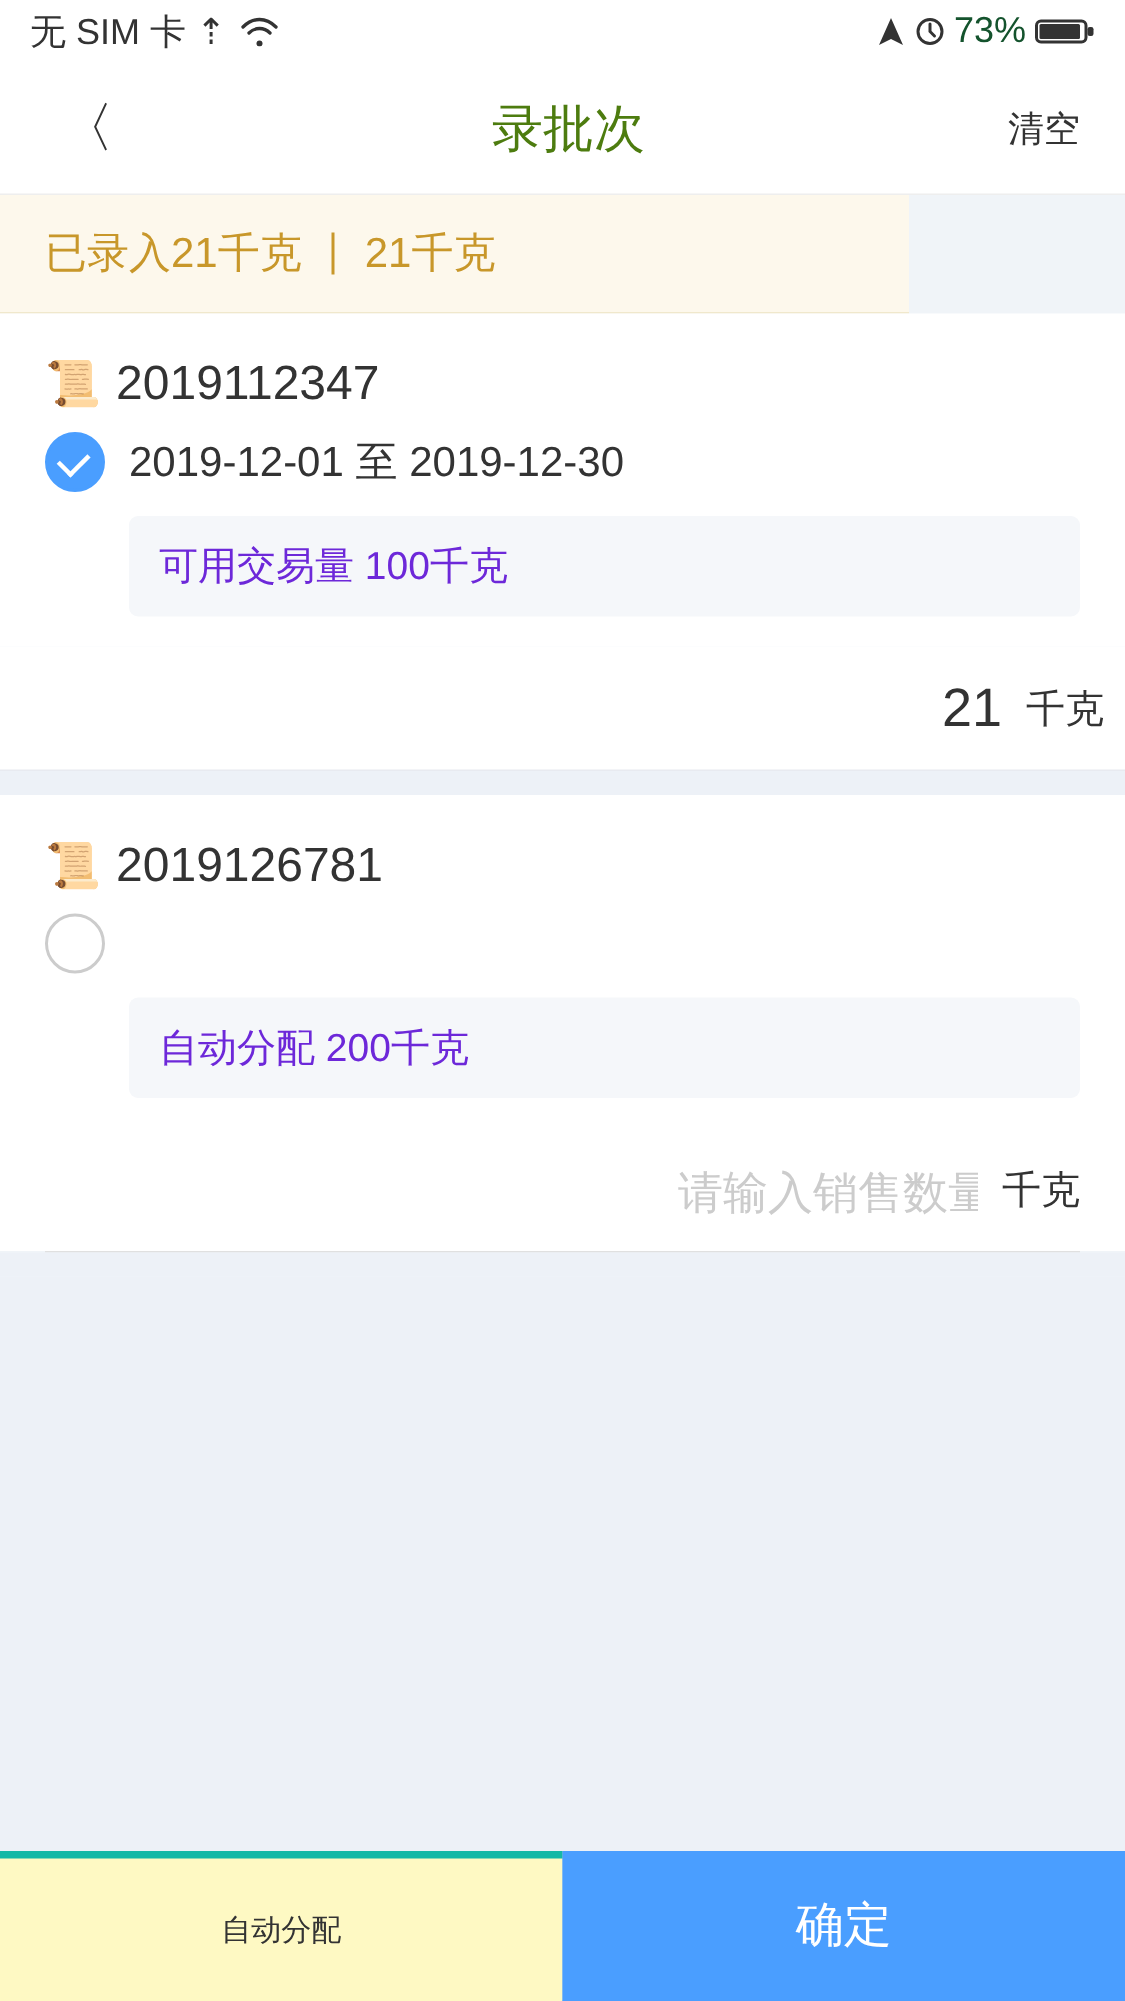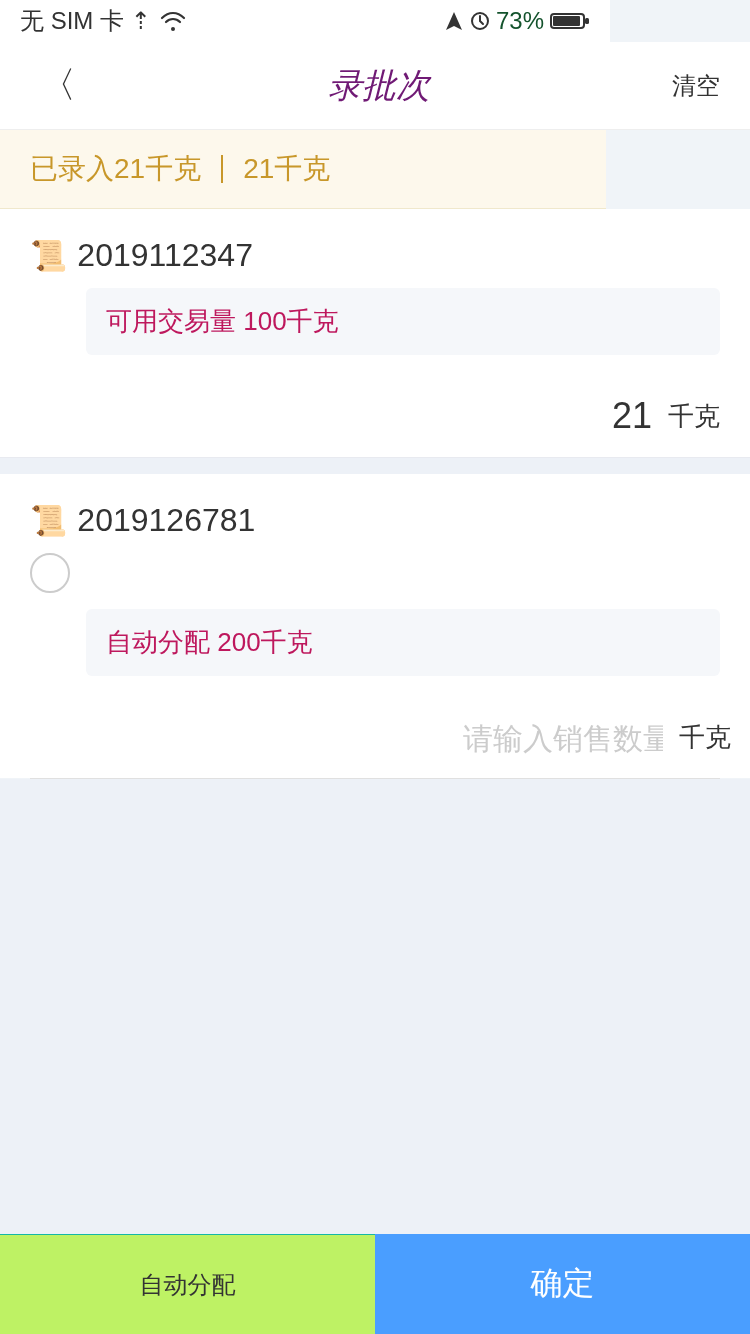--- a/index.html
+++ b/index.html
@@ -7,21 +7,21 @@
     body {
       width: 750px;
       min-height: 1334px;
       font-family: -apple-system, "PingFang SC", "Helvetica Neue", Arial, sans-serif;
       background: #f0f4f8;
       overflow-x: hidden;
     }
 
     
     .status-bar {
-      width: 610px;
+      width: 750px;
       height: 42px;
       background: #fff;
       display: flex;
       align-items: center;
       justify-content: space-between;
       padding: 0 20px;
       font-size: 26px;
     }
     .status-left {
       display: flex;
@@ -56,22 +56,21 @@
     }
     .nav-back {
       font-size: 36px;
       color: #333;
       cursor: pointer;
       padding: 10px;
     }
     .nav-title {
       font-size: 34px;
       font-weight: 500;
-      color: #701a75;
-      font-style: italic;
+      color: #4d7c0f;
     }
     .nav-clear {
       font-size: 24px;
       color: #333;
       cursor: pointer;
     }
 
     
     .info-banner {
       width: 606px;
@@ -148,29 +147,29 @@
     }
     .batch-quantity-box {
       background: #f5f7fa;
       border-radius: 6px;
       padding: 16px 20px;
       margin-bottom: 20px;
       margin-left: 56px;
     }
     .batch-quantity-text {
       font-size: 26px;
-      color: #be185d;
+      color: #6d28d9;
     }
 
     
     .input-row {
       display: flex;
       align-items: center;
       justify-content: flex-end;
-      padding: 20px 30px;
+      padding: 20px 14px;
       border-bottom: 1px solid #e8eaf0;
       background: #fff;
       gap: 16px;
     }
     .qty-input {
       border: none;
       outline: none;
       font-size: 36px;
       color: #333;
       text-align: right;
@@ -213,26 +212,26 @@
     
     .bottom-buttons {
       position: fixed;
       bottom: 0;
       width: 750px;
       height: 100px;
       display: flex;
     }
     .btn-auto {
       flex: 1;
-      background: #bef264;
+      background: #fef9c3;
       border: none;
-      font-size: 24px;
+      font-size: 20px;
       color: #333;
       cursor: pointer;
-      border-top: 1px solid #14b8a6;
+      border-top: 5px solid #14b8a6;
       display: flex;
       align-items: center;
       justify-content: center;
     }
     .btn-confirm {
       flex: 1;
       background: #4a9eff;
       border: none;
       font-size: 32px;
       color: #fff;
@@ -290,20 +289,24 @@
     <span class="info-item">已录入21千克</span>
     <div class="info-divider"></div>
     <span class="info-item">21千克</span>
   </div>
 
   <div class="batch-item">
     <div class="batch-header">
       <span class="batch-icon">📜</span>
       <span class="batch-number">2019112347</span>
     </div>
+    <div class="batch-date-row">
+      <div class="radio-btn checked"></div>
+      <span class="batch-date">2019-12-01 至 2019-12-30</span>
+    </div>
     <div class="batch-quantity-box">
       <span class="batch-quantity-text">可用交易量 100千克</span>
     </div>
   </div>
 
   <div class="input-row">
     <span class="qty-value">21</span>
     <span class="qty-unit">千克</span>
   </div>
 
@@ -315,21 +318,21 @@
       <span class="batch-number">2019126781</span>
     </div>
     <div class="batch-date-row">
       <div class="radio-btn"></div>
     </div>
     <div class="batch-quantity-box">
       <span class="batch-quantity-text">自动分配 200千克</span>
     </div>
   </div>
 
-  <div style="background:#fff; display:flex; align-items:center; justify-content:flex-end; padding:20px 19px; gap:16px;">
+  <div style="background:#fff; display:flex; align-items:center; justify-content:flex-end; padding:20px 30px; gap:16px;">
     <input class="qty-input" type="text" placeholder="请输入销售数量" style="">
     <span class="qty-unit">千克</span>
   </div>
   <div class="input-underline"></div>
 
   <div class="section-sep"></div>
   <div class="bottom-area"></div>
 
   <div class="bottom-buttons">
     <button class="btn-auto">自动分配</button>

